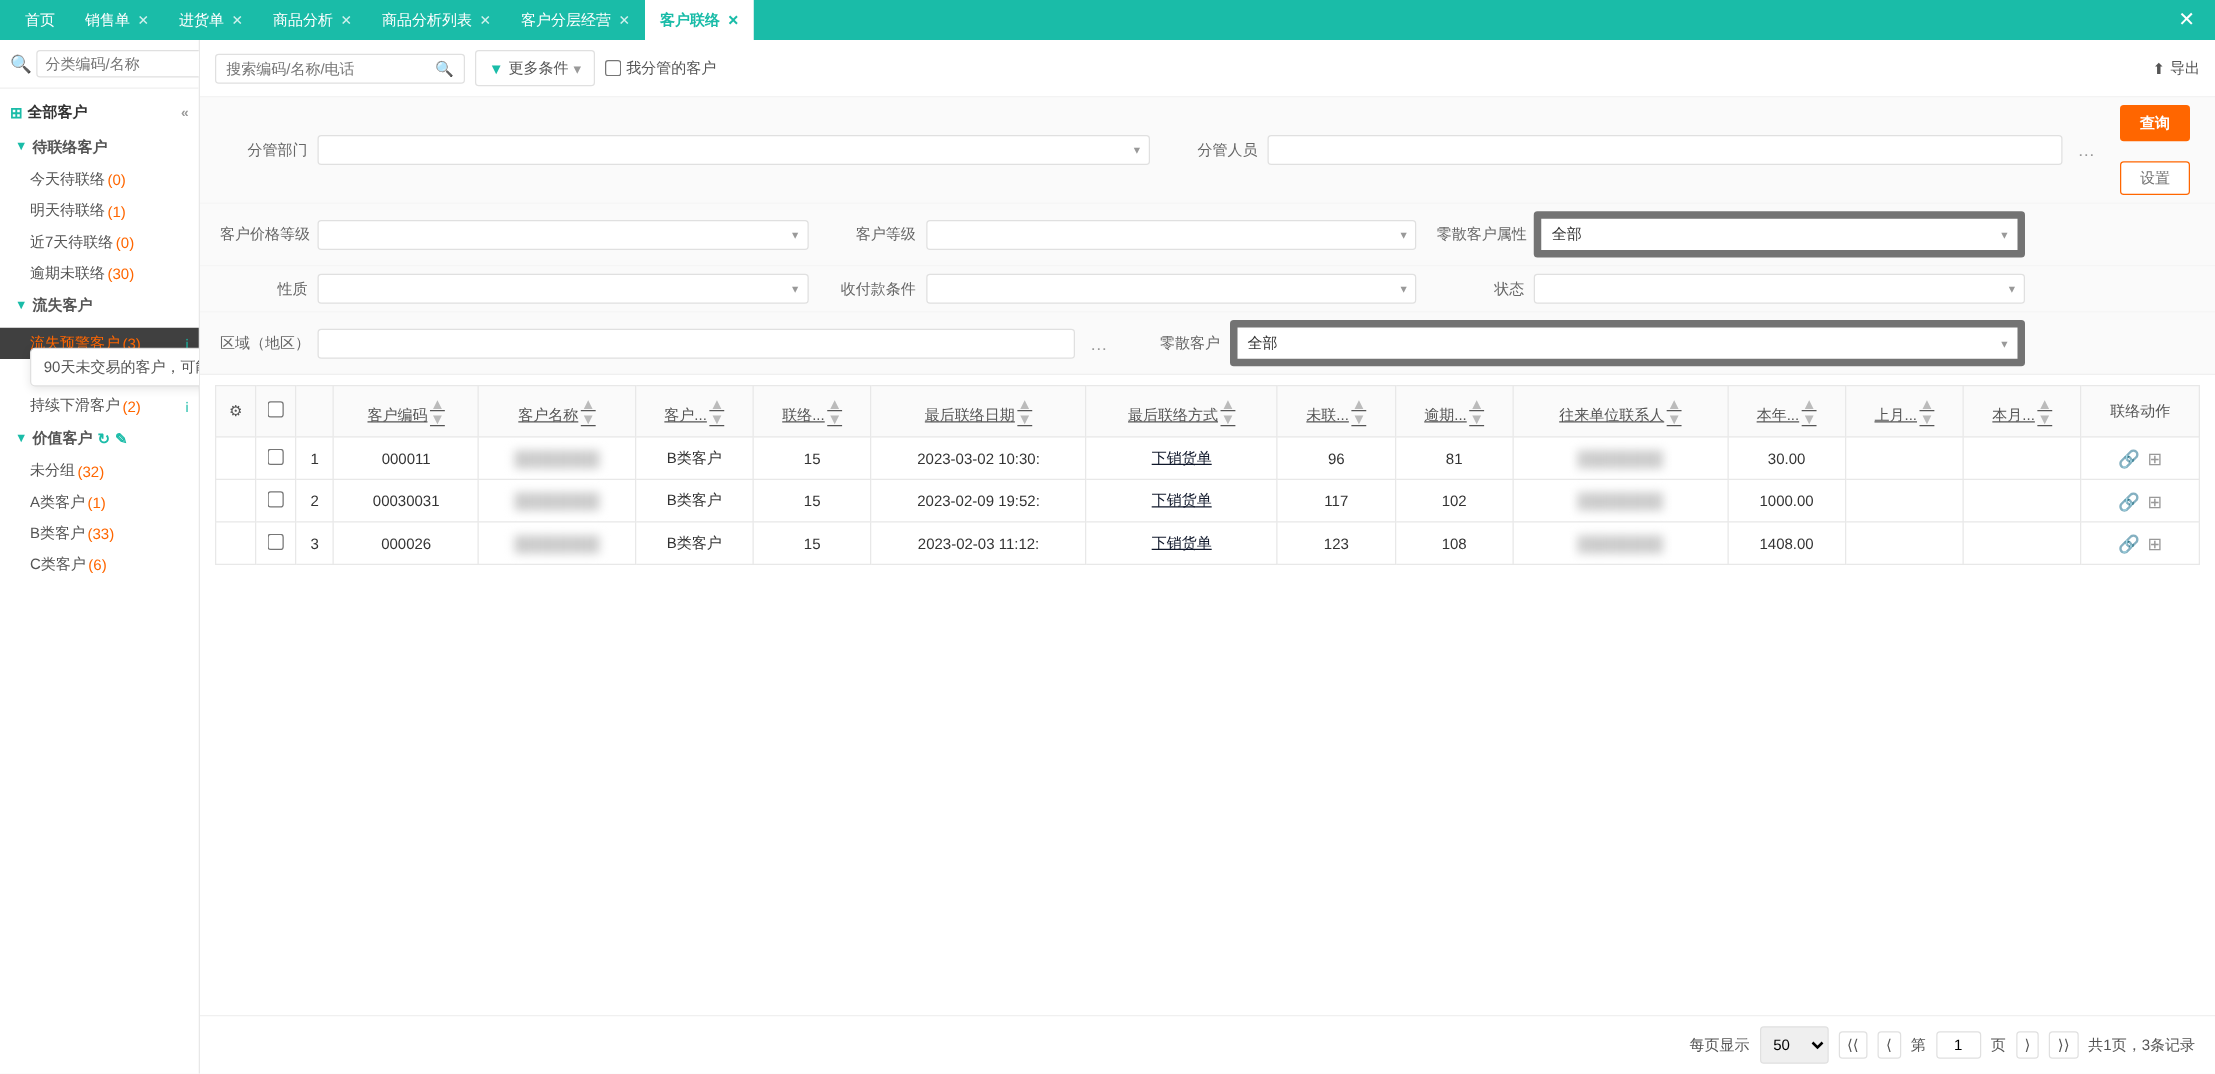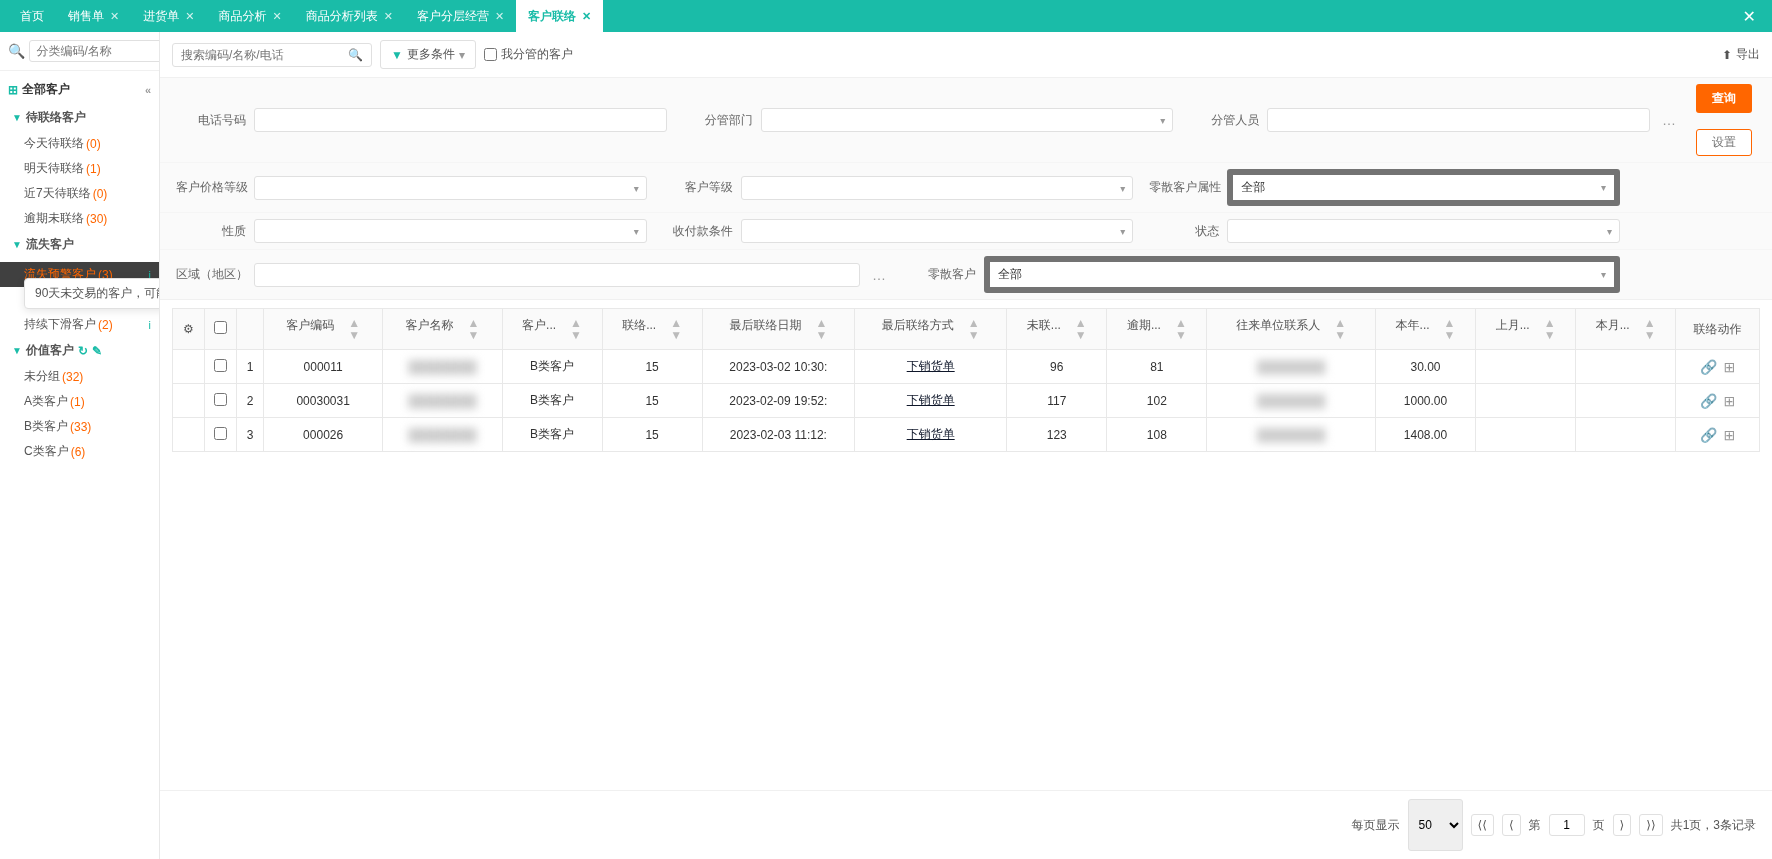--- a/index.html
+++ b/index.html
@@ -342,23 +342,24 @@
       text-align: center;
       color: #333;
       white-space: nowrap;
     }
     table td a {
       color: #0f172a;
       text-decoration: underline;
     }
     .th-sort {
       display: inline-flex;
-      align-items: flex-start;
-      gap: 14px;
-      cursor: pointer;
+      align-items: flex-end;
+      gap: 2px;
+      cursor: pointer;
+      text-decoration: underline;
     }
     .th-sort .sort-icon {
       color: #bbb;
       font-size: 9px;
       display: flex;
       flex-direction: column;
       line-height: 1;
     }
     .settings-th {
       width: 32px;
@@ -383,21 +384,21 @@
       justify-content: flex-end;
       padding: 8px 16px;
       border-top: 1px solid #f0f0f0;
       background: white;
       gap: 8px;
     }
     .footer-label { color: #555; }
     .footer-select {
       border: 1px solid #e0e0e0;
       border-radius: 3px;
-      padding: 17px 6px;
+      padding: 6px 6px;
       font-size: 12px;
       outline: none;
     }
     .footer-page-btn {
       border: 1px solid #e0e0e0;
       background: white;
       padding: 3px 6px;
       cursor: pointer;
       border-radius: 3px;
       color: #555;
@@ -580,24 +581,20 @@
           <span>⬆</span>
           <span>导出</span>
         </div>
       </div>
     </div>
 
     <div class="filter-panel">
 
       <div class="filter-row">
         <div class="filter-item">
-          <span class="filter-label">电话号码</span>
-          <input type="text" class="filter-input" value="" style="">
-        </div>
-        <div class="filter-item">
           <span class="filter-label">分管部门</span>
           <div class="filter-select-wrapper">
             <select>
               <option></option>
             </select>
           </div>
         </div>
         <div class="filter-item">
           <span class="filter-label">分管人员</span>
           <input type="text" class="filter-input" value="" style="flex: 1 1 0%;">

